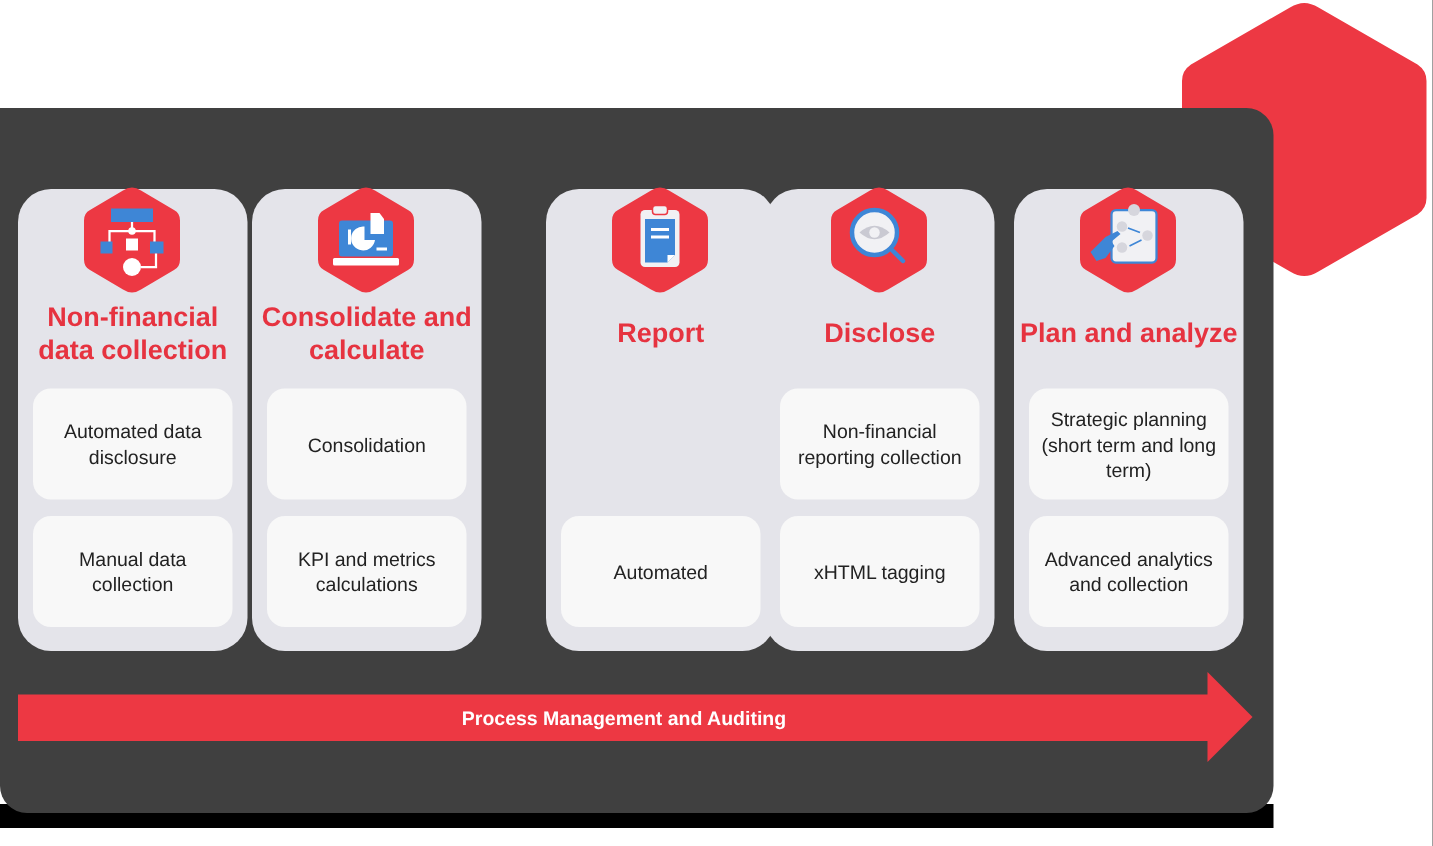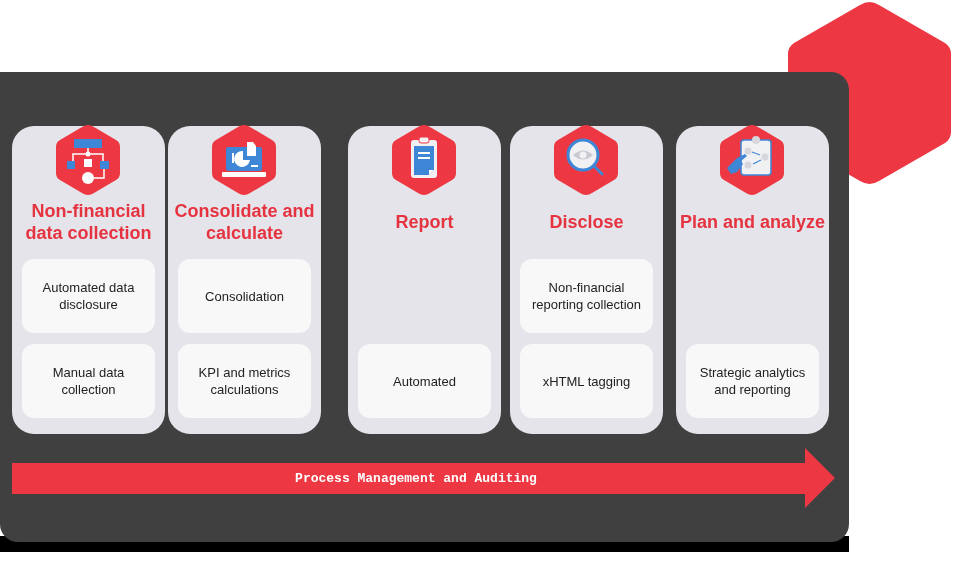--- a/index.html
+++ b/index.html
@@ -29,21 +29,21 @@
     background: #f8f8f8; border-radius: 12px;
     display: flex; align-items: center; justify-content: center; text-align: center;
     color: #222; font-size: 13px; line-height: 17px; padding: 0 4px; box-sizing: border-box;
   }
   .card.c1 { top: 133px; }
   .card.c2 { top: 218px; }
   .arrow { position: absolute; left: 12px; top: 376px; width: 826px; height: 62px; }
   .arrow-label {
     position: absolute; left: 12px; top: 391px; width: 808px; height: 31px;
     display: flex; align-items: center; justify-content: center;
-    color: #fff; font-weight: bold; font-size: 13px; font-family: Liberation Mono, monospace;
+    color: #fff; font-weight: bold; font-size: 13px;
   }
 </style>
 </head>
 <body>
 
 <svg class="big-hex" viewBox="0 0 167 186">
   <path d="M83.5 2 Q88 2 93 5 L159 43 Q165 47 165 54 L165 132 Q165 139 159 143 L93 181 Q88 184 83.5 184 Q79 184 74 181 L8 143 Q2 139 2 132 L2 54 Q2 47 8 43 L74 5 Q79 2 83.5 2 Z" fill="#ed3843"></path>
 </svg>
 
 <div class="shadow-band"></div>
@@ -76,21 +76,21 @@
       <path d="M36 18 L42 18 L45 22 L45 32 L36 32 Z" fill="#fff"></path>
       <path d="M32 27 A8 8 0 1 0 39 36 L32 36 Z" fill="#fff"></path>
       <rect x="21" y="29" width="2" height="10" fill="#fff"></rect>
       <rect x="40" y="41" width="7" height="2" fill="#fff"></rect>
     </svg>
     <div class="title">Consolidate and calculate</div>
     <div class="card c1">Consolidation</div>
     <div class="card c2">KPI and metrics calculations</div>
   </div>
 
-  <div class="col" style="left:348px">
+  <div class="col" style="left:364px">
     <svg class="hex" viewBox="0 0 66 72">
       <path d="M33 1 Q36 1 39 3 L61 16 Q65 18 65 23 L65 49 Q65 54 61 56 L39 69 Q36 71 33 71 Q30 71 27 69 L5 56 Q1 54 1 49 L1 23 Q1 18 5 16 L27 3 Q30 1 33 1 Z" fill="#ed3843"></path>
       <rect x="20" y="16" width="26" height="38" rx="3" fill="#f1f1f4"></rect>
       <rect x="28" y="13" width="10" height="6" rx="2" fill="#f1f1f4" stroke="#ed3843" stroke-width="1"></rect>
       <path d="M23 22 H43 V46 L38 51 H23 Z" fill="#3e86d6"></path>
       <path d="M38 51 V46 H43 Z" fill="#fff"></path>
       <rect x="27" y="28" width="12" height="2" fill="#fff"></rect>
       <rect x="27" y="33" width="12" height="2" fill="#fff"></rect>
     </svg>
     <div class="title">Report</div>
@@ -116,20 +116,21 @@
       <rect x="22" y="16" width="30" height="35" rx="3" fill="#f1f1f4" stroke="#3e86d6" stroke-width="1.5"></rect>
       <circle cx="37" cy="16" r="4" fill="#d6d6dd"></circle>
       <circle cx="29" cy="27" r="3.5" fill="#d6d6dd"></circle>
       <circle cx="46" cy="33" r="3.5" fill="#d6d6dd"></circle>
       <circle cx="29" cy="41" r="3.5" fill="#d6d6dd"></circle>
       <line x1="33" y1="28" x2="41" y2="31" stroke="#3e86d6" stroke-width="1.2"></line>
       <line x1="42" y1="36" x2="34" y2="40" stroke="#3e86d6" stroke-width="1.2"></line>
       <path d="M8 44 L18 34 L26 30 L28 32 L22 37 L24 40 L18 48 L12 50 Z" fill="#3e86d6"></path>
     </svg>
     <div class="title">Plan and analyze</div>
-    <div class="card c2">Strategic analytics and reporting</div>
+    <div class="card c1">Strategic planning (short term and long term)</div>
+    <div class="card c2">Advanced analytics and collection</div>
   </div>
 
   <svg class="arrow" viewBox="0 0 826 62">
     <path d="M0 15 H793 V0 L823 30 L793 60 V46 H0 Z" fill="#ed3843"></path>
   </svg>
   <div class="arrow-label">Process Management and Auditing</div>
 </div>
 
 </body></html>

